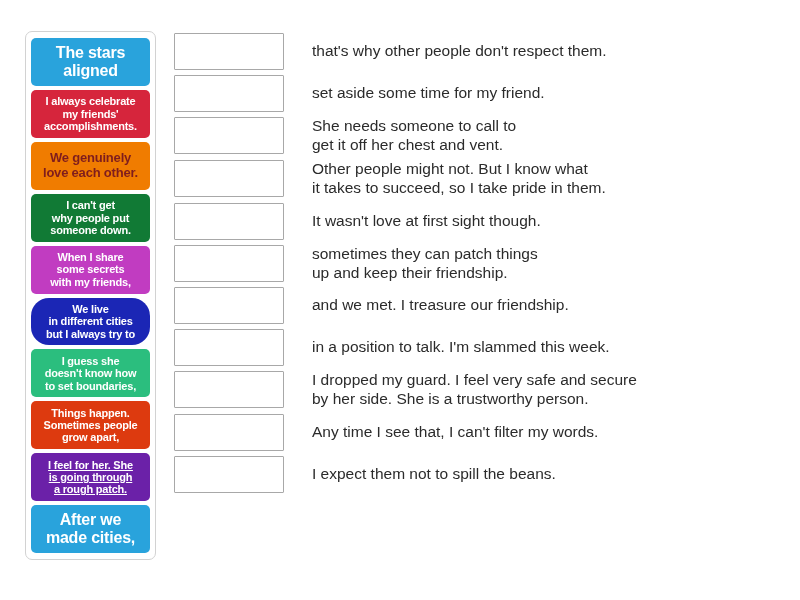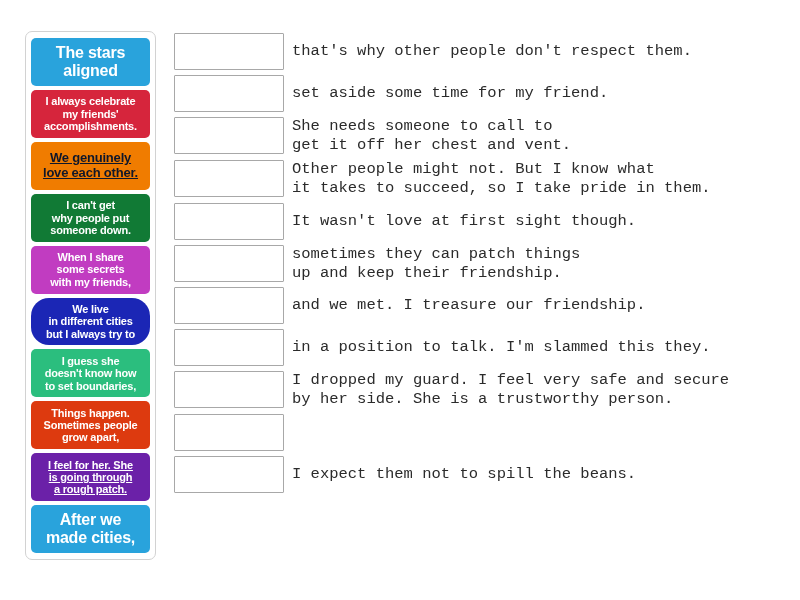--- a/index.html
+++ b/index.html
@@ -76,44 +76,44 @@
     width: 110px;
     height: 37px;
     min-width: 110px;
     border: 1px solid #a8a8a8;
     background: #ffffff;
     box-sizing: border-box;
     border-radius: 1px;
   }
 
   .answer-text {
-    margin-left: 8px;
+    margin-left: 28px;
     font-size: 15.5px;
     color: #2b2b2b;
     line-height: 1.22;
     white-space: pre-line;
     padding-top: 1px;
-    font-family: Liberation Mono, monospace;
+    font-family: Liberation Sans, sans-serif;
   }
 
   .row.one-line .answer-text { padding-top: 9px; }
   .row.two-line .answer-text { padding-top: 0px; }
 </style>
 </head>
 <body>
 
 <div id="app">
 
   <div class="tile-bank" id="tile-bank">
       <div class="tile f-lg" style="background: rgb(41, 163, 220); color: rgb(255, 255, 255); flex: 1 1 0px;">The stars
 aligned</div>
       <div class="tile f-sm" style="background: rgb(214, 37, 60); color: rgb(255, 255, 255); flex: 1 1 0px;">I always celebrate
 my friends'
 accomplishments.</div>
-      <div class="tile f-md" style="background: rgb(240, 124, 0); color: #0f172a; flex: 1 1 0px; text-decoration: underline;">We genuinely
+      <div class="tile f-md" style="background: rgb(240, 124, 0); color: #7f1d1d; flex: 1 1 0px;">We genuinely
 love each other.</div>
       <div class="tile f-sm" style="background: rgb(17, 122, 53); color: rgb(255, 255, 255); flex: 1 1 0px;">I can't get
 why people put
 someone down.</div>
       <div class="tile f-sm" style="background: rgb(193, 60, 193); color: rgb(255, 255, 255); flex: 1 1 0px;">When I share
 some secrets
 with my friends,</div>
       <div class="tile f-sm" style="background: rgb(27, 38, 181); color: rgb(255, 255, 255); flex: 1 1 0px; border-radius: 18px;">We live
 in different cities
 but I always try to</div>
@@ -157,29 +157,30 @@
         <div class="dropzone" title=""></div>
         <div class="answer-text">sometimes they can patch things
 up and keep their friendship.</div>
       </div>
       <div class="row one-line">
         <div class="dropzone" title=""></div>
         <div class="answer-text">and we met. I treasure our friendship.</div>
       </div>
       <div class="row one-line">
         <div class="dropzone" title=""></div>
-        <div class="answer-text">in a position to talk. I'm slammed this they.</div>
+        <div class="answer-text">in a position to talk. I'm slammed this week.</div>
       </div>
       <div class="row two-line">
         <div class="dropzone" title=""></div>
         <div class="answer-text">I dropped my guard. I feel very safe and secure
 by her side. She is a trustworthy person.</div>
       </div>
       <div class="row one-line">
         <div class="dropzone" title=""></div>
+        <div class="answer-text">Any time I see that, I can't filter my words.</div>
       </div>
       <div class="row one-line">
         <div class="dropzone" title=""></div>
         <div class="answer-text">I expect them not to spill the beans.</div>
       </div>
     </div>
 
 </div>
 
 </body></html>

